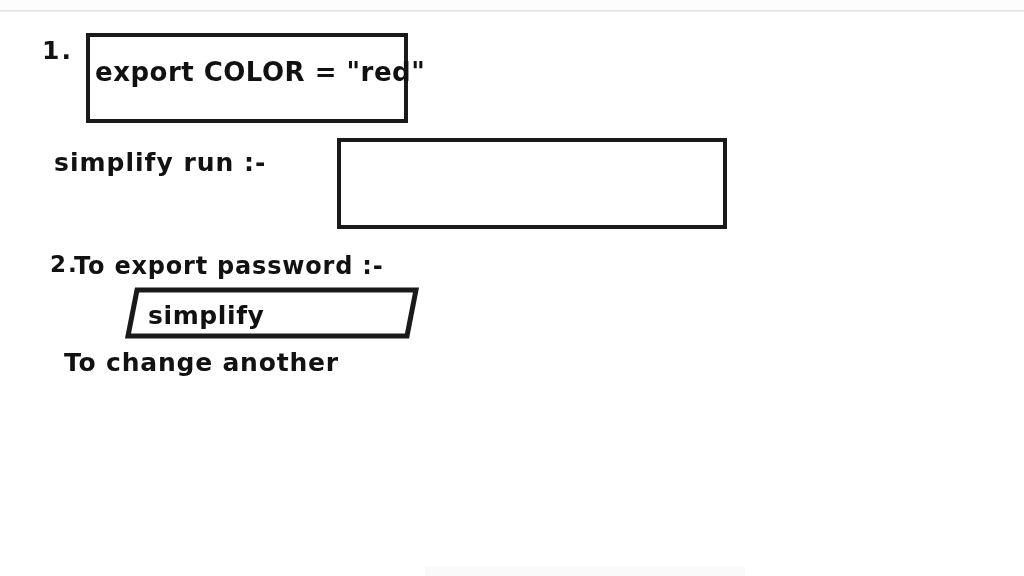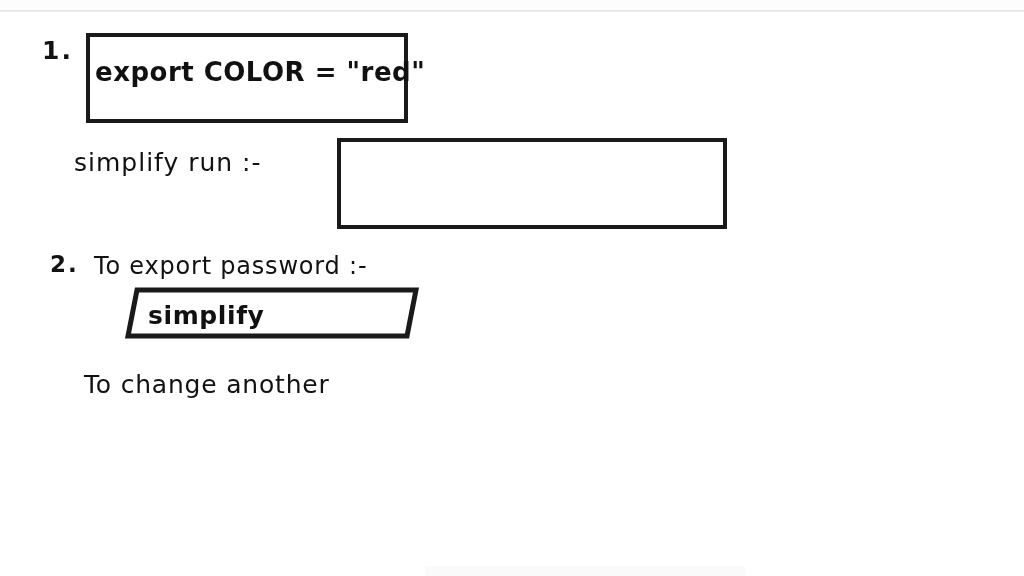--- a/index.html
+++ b/index.html
@@ -50,24 +50,23 @@
     width: 320px;
     height: 10px;
     background: #fafafb;
   }
 
   
   .hand {
     position: absolute;
     color: #121212;
     font-family: "DejaVu Sans", sans-serif;
-    font-weight: normal;
+    font-weight: bold;
     white-space: nowrap;
     letter-spacing: 0.5px;
-    margin-left: 20px;
   }
 
   
   .marker {
     position: absolute;
     color: #121212;
     font-family: "DejaVu Sans", sans-serif;
     font-weight: bold;
     white-space: nowrap;
   }
@@ -108,21 +107,21 @@
   #line-simplify { left: 54px; top: 148px; font-size: 25px; letter-spacing: 1px; }
 
   #box-echo   { left: 337px; top: 138px; width: 390px; height: 91px; }
   #txt-echo   { left: 374px; top: 167px; font-size: 26px; letter-spacing: 1.5px; }
 
   #line-change-pw { left: 52px; top: 252px; font-size: 24px; letter-spacing: 0.8px; }
 
   #pw-frame   { left: 124px; top: 286px; }
   #txt-password { left: 148px; top: 301px; font-size: 25px; letter-spacing: 0.6px; }
 
-  #line-change-another { left: 64px; top: 370px; font-size: 25px; letter-spacing: 0.8px; }
+  #line-change-another { left: 64px; top: 348px; font-size: 25px; letter-spacing: 0.8px; }
 </style>
 </head>
 <body>
 
 <div id="scan">
 
   <div class="top-rule-fade"></div>
   <div class="top-rule"></div>
 
   <div class="marker" id="num-1">1.</div>

